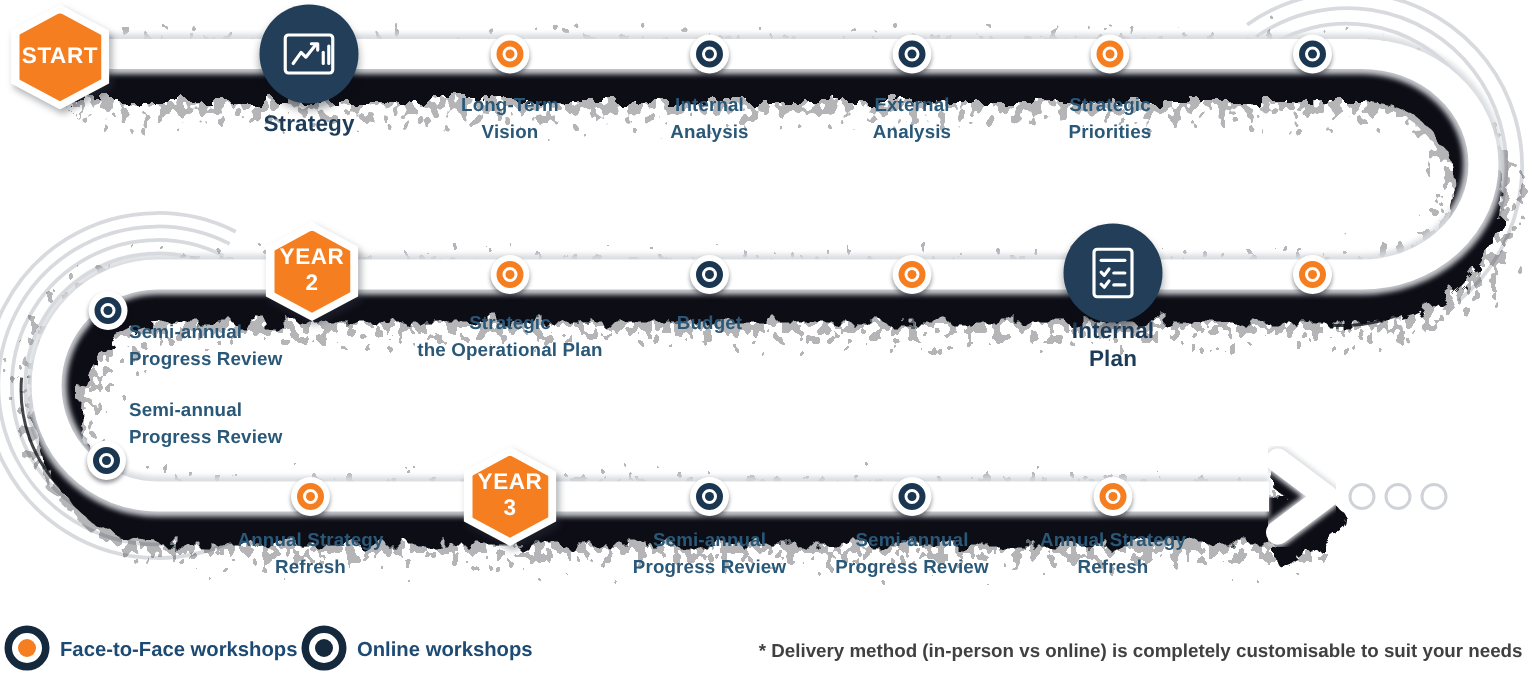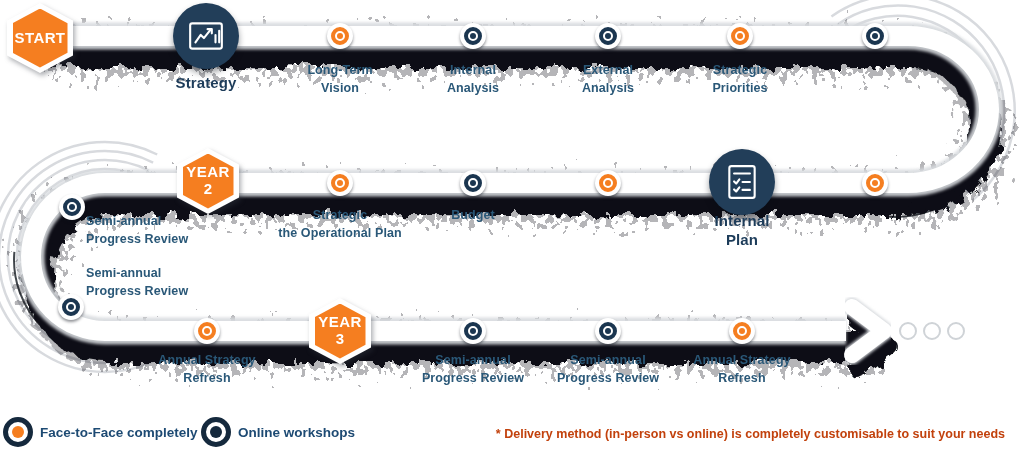--- a/index.html
+++ b/index.html
@@ -40,21 +40,21 @@
        letter-spacing:.4px;}
 
   
   .legend-icon{position:absolute;width:30px;height:30px;border-radius:50%;
        border:5px solid var(--legend-navy,#15293d);background:#fff;box-sizing:border-box;
        display:grid;place-items:center;}
   .legend-icon i{width:12px;height:12px;border-radius:50%;display:block;}
   .legend-icon i.orange{background:var(--orange,#f57e20);}
   .legend-icon i.navy{background:var(--legend-navy,#15293d);}
   .legend-label{position:absolute;font-size:13.5px;color:#1d4a73;}
-  .footnote{position:absolute;right:19px;top:427px;font-size:12.5px;color:#c2410c;}
+  .footnote{position:absolute;right:9px;top:427px;font-size:12.5px;color:#404040;}
 </style>
 </head>
 <body>
 
 <div class="stage">
 
   <svg class="road" width="1024" height="456" viewBox="0 0 1024 456">
     <defs>
       <filter id="grunge" x="-10%" y="-40%" width="120%" height="190%">
         <feTurbulence type="fractalNoise" baseFrequency="0.09 0.07" numOctaves="3" seed="8" result="t"></feTurbulence>
@@ -211,21 +211,21 @@
       <div class="hex-inner">
         <div class="hex-label">YEAR
 3</div>
       </div>
     </div>
   </div>
 
   <div class="legend-icon" style="left:3px;top:417px">
     <i class="orange"></i>
   </div>
-  <div class="legend-label" style="left:40px;top:425px">Face-to-Face completely</div>
+  <div class="legend-label" style="left:40px;top:425px">Face-to-Face workshops</div>
 
   <div class="legend-icon" style="left:201px;top:417px">
     <i class="navy"></i>
   </div>
   <div class="legend-label" style="left:238px;top:425px">Online workshops</div>
 
   <div class="footnote">* Delivery method (in-person vs online) is completely customisable to suit your needs</div>
 
 </div>
 

